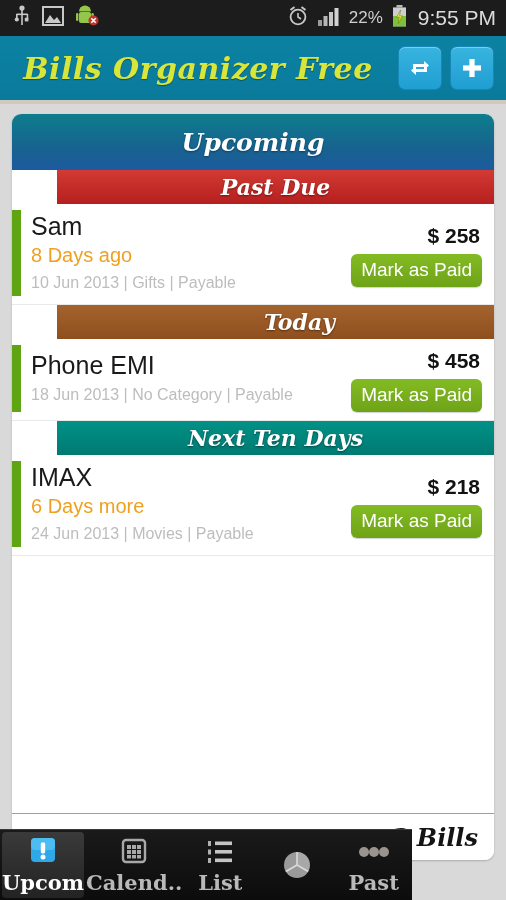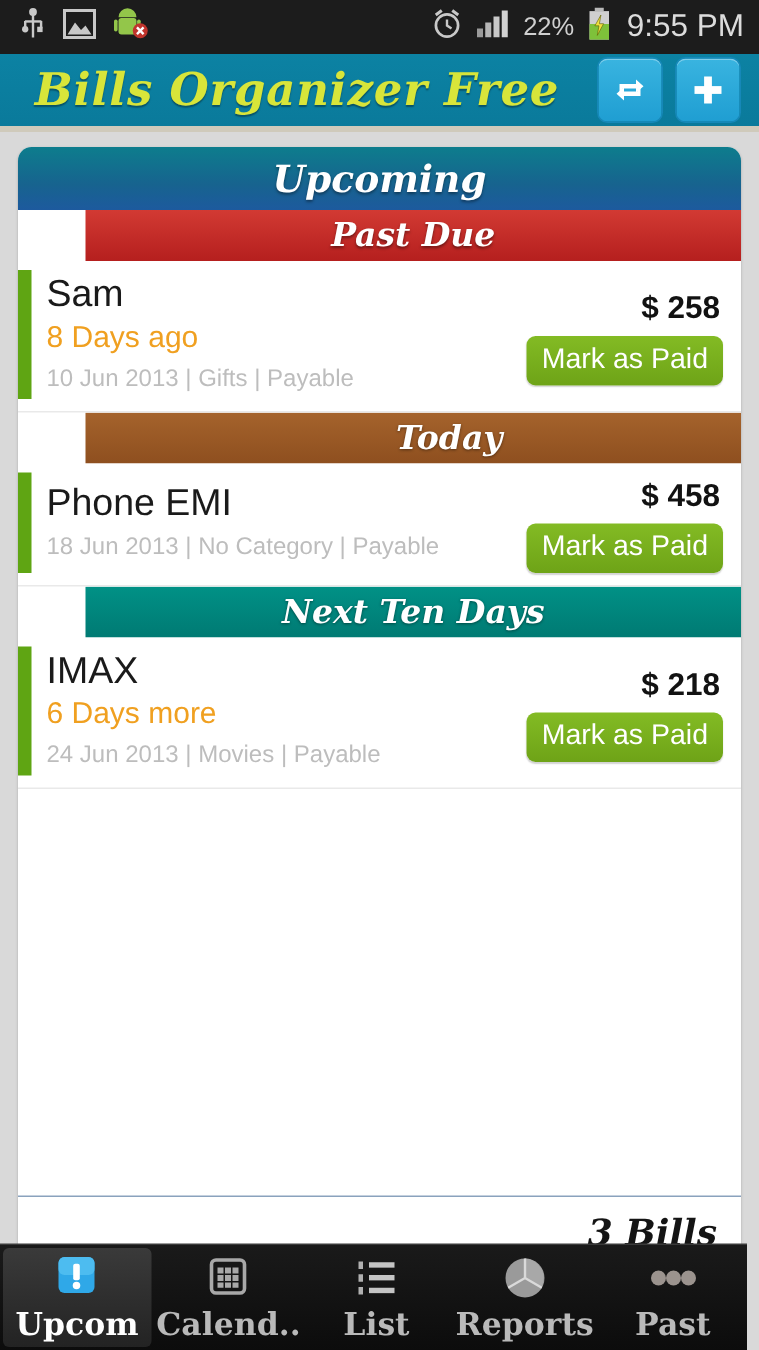--- a/index.html
+++ b/index.html
@@ -35,21 +35,21 @@
     display: flex;
     align-items: center;
     gap: 9px;
   }
   .sb-pct { color: #cfcfcf; font-size: 17px; }
   .sb-clock { color: #dcdcdc; font-size: 21px; padding-left: 2px; }
 
   
   .titlebar {
     position: relative;
-    height: 48px;
+    height: 64px;
     background: linear-gradient(to bottom, #0b7fa0 0%, #0a7b9c 50%, #097siu 100%);
     background: linear-gradient(to bottom, #0c82a3 0%, #0a7a9b 100%);
     display: flex;
     align-items: center;
     padding: 0 12px;
     box-sizing: border-box;
   }
   .app-title {
     flex: 1;
     text-align: center;
@@ -90,21 +90,21 @@
   .card {
     background: #fff;
     border-radius: 9px;
     overflow: hidden;
     height: 100%;
     display: flex;
     flex-direction: column;
     box-shadow: 0 1px 2px rgba(0,0,0,.22);
   }
   .card-header {
-    height: 42px;
+    height: 56px;
     background: linear-gradient(to bottom, #0d7d8d 0%, #17638f 60%, #1d5a9e 100%);
     color: #fff;
     display: flex;
     align-items: center;
     justify-content: center;
     font-family: "DejaVu Serif", serif;
     font-style: italic;
     font-weight: bold;
     font-size: 25px;
     text-shadow: 0 1px 2px rgba(0,0,0,.4);
@@ -209,21 +209,21 @@
     font-weight: bold;
     font-size: 24px;
     color: #141414;
   }
 
   
   .tabbar {
     position: absolute;
     left: 0;
     bottom: 0;
-    width: 498px;
+    width: 412px;
     height: 70px;
     background: linear-gradient(to bottom, #1a1a1a 0%, #0c0c0c 100%);
     border-top: 1px solid #3a3a3a;
     display: flex;
     text-align: right;
   }
   .tab {
     flex: 1;
     display: flex;
     flex-direction: column;
@@ -441,21 +441,20 @@
     </div>
 
     <div class="tab">
       <div class="tab-icon">
         <svg width="32" height="32" viewBox="0 0 32 32">
           <circle cx="16" cy="16" r="13" fill="#9a9a9a"></circle>
           <path d="M16 16 L16 3 A13 13 0 0 1 27 22 Z" fill="#a8a8a8"></path>
           <path d="M16 16 L16 3 M16 16 L27.2 22.5 M16 16 L4.8 22.5" stroke="#dadada" stroke-width="1.6"></path>
         </svg>
       </div>
-      <div class="tab-label">Reports</div>
     </div>
 
     <div class="tab">
       <div class="tab-icon">
         <svg width="34" height="32" viewBox="0 0 34 32">
           <circle cx="7" cy="16" r="5" fill="#9b938e"></circle>
           <circle cx="17" cy="16" r="5" fill="#9b938e"></circle>
           <circle cx="27" cy="16" r="5" fill="#9b938e"></circle>
         </svg>
       </div>

